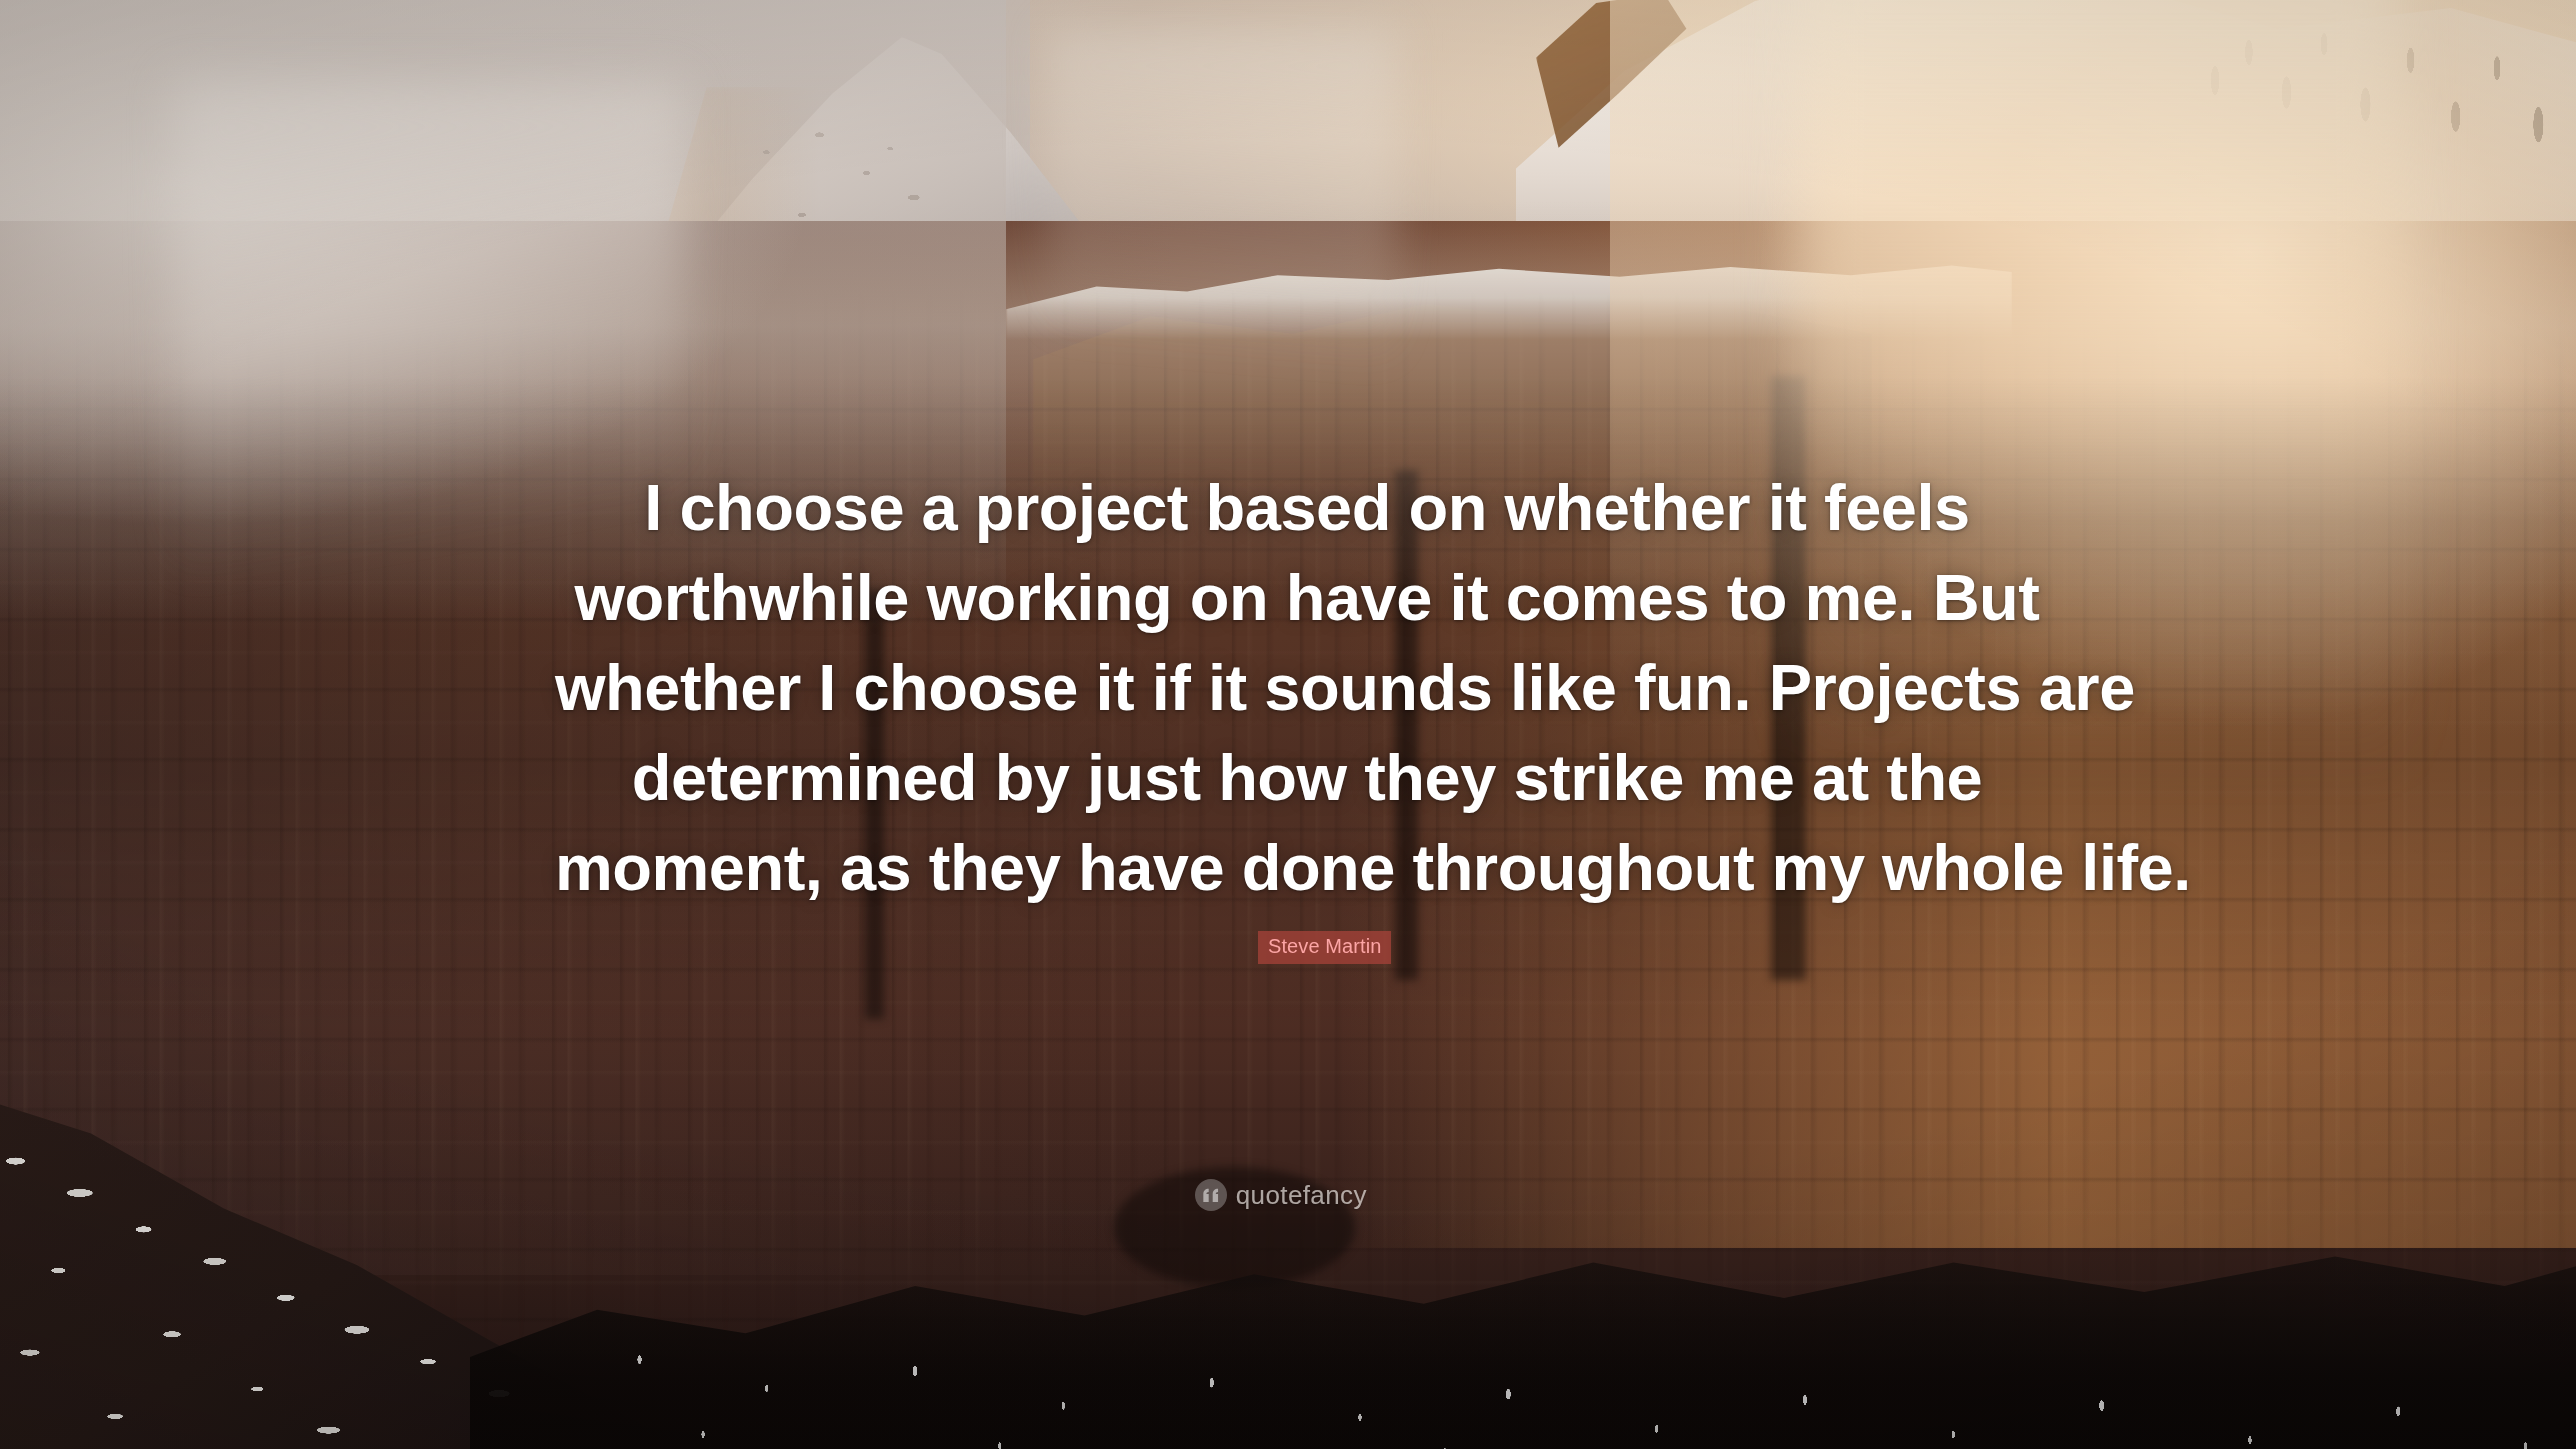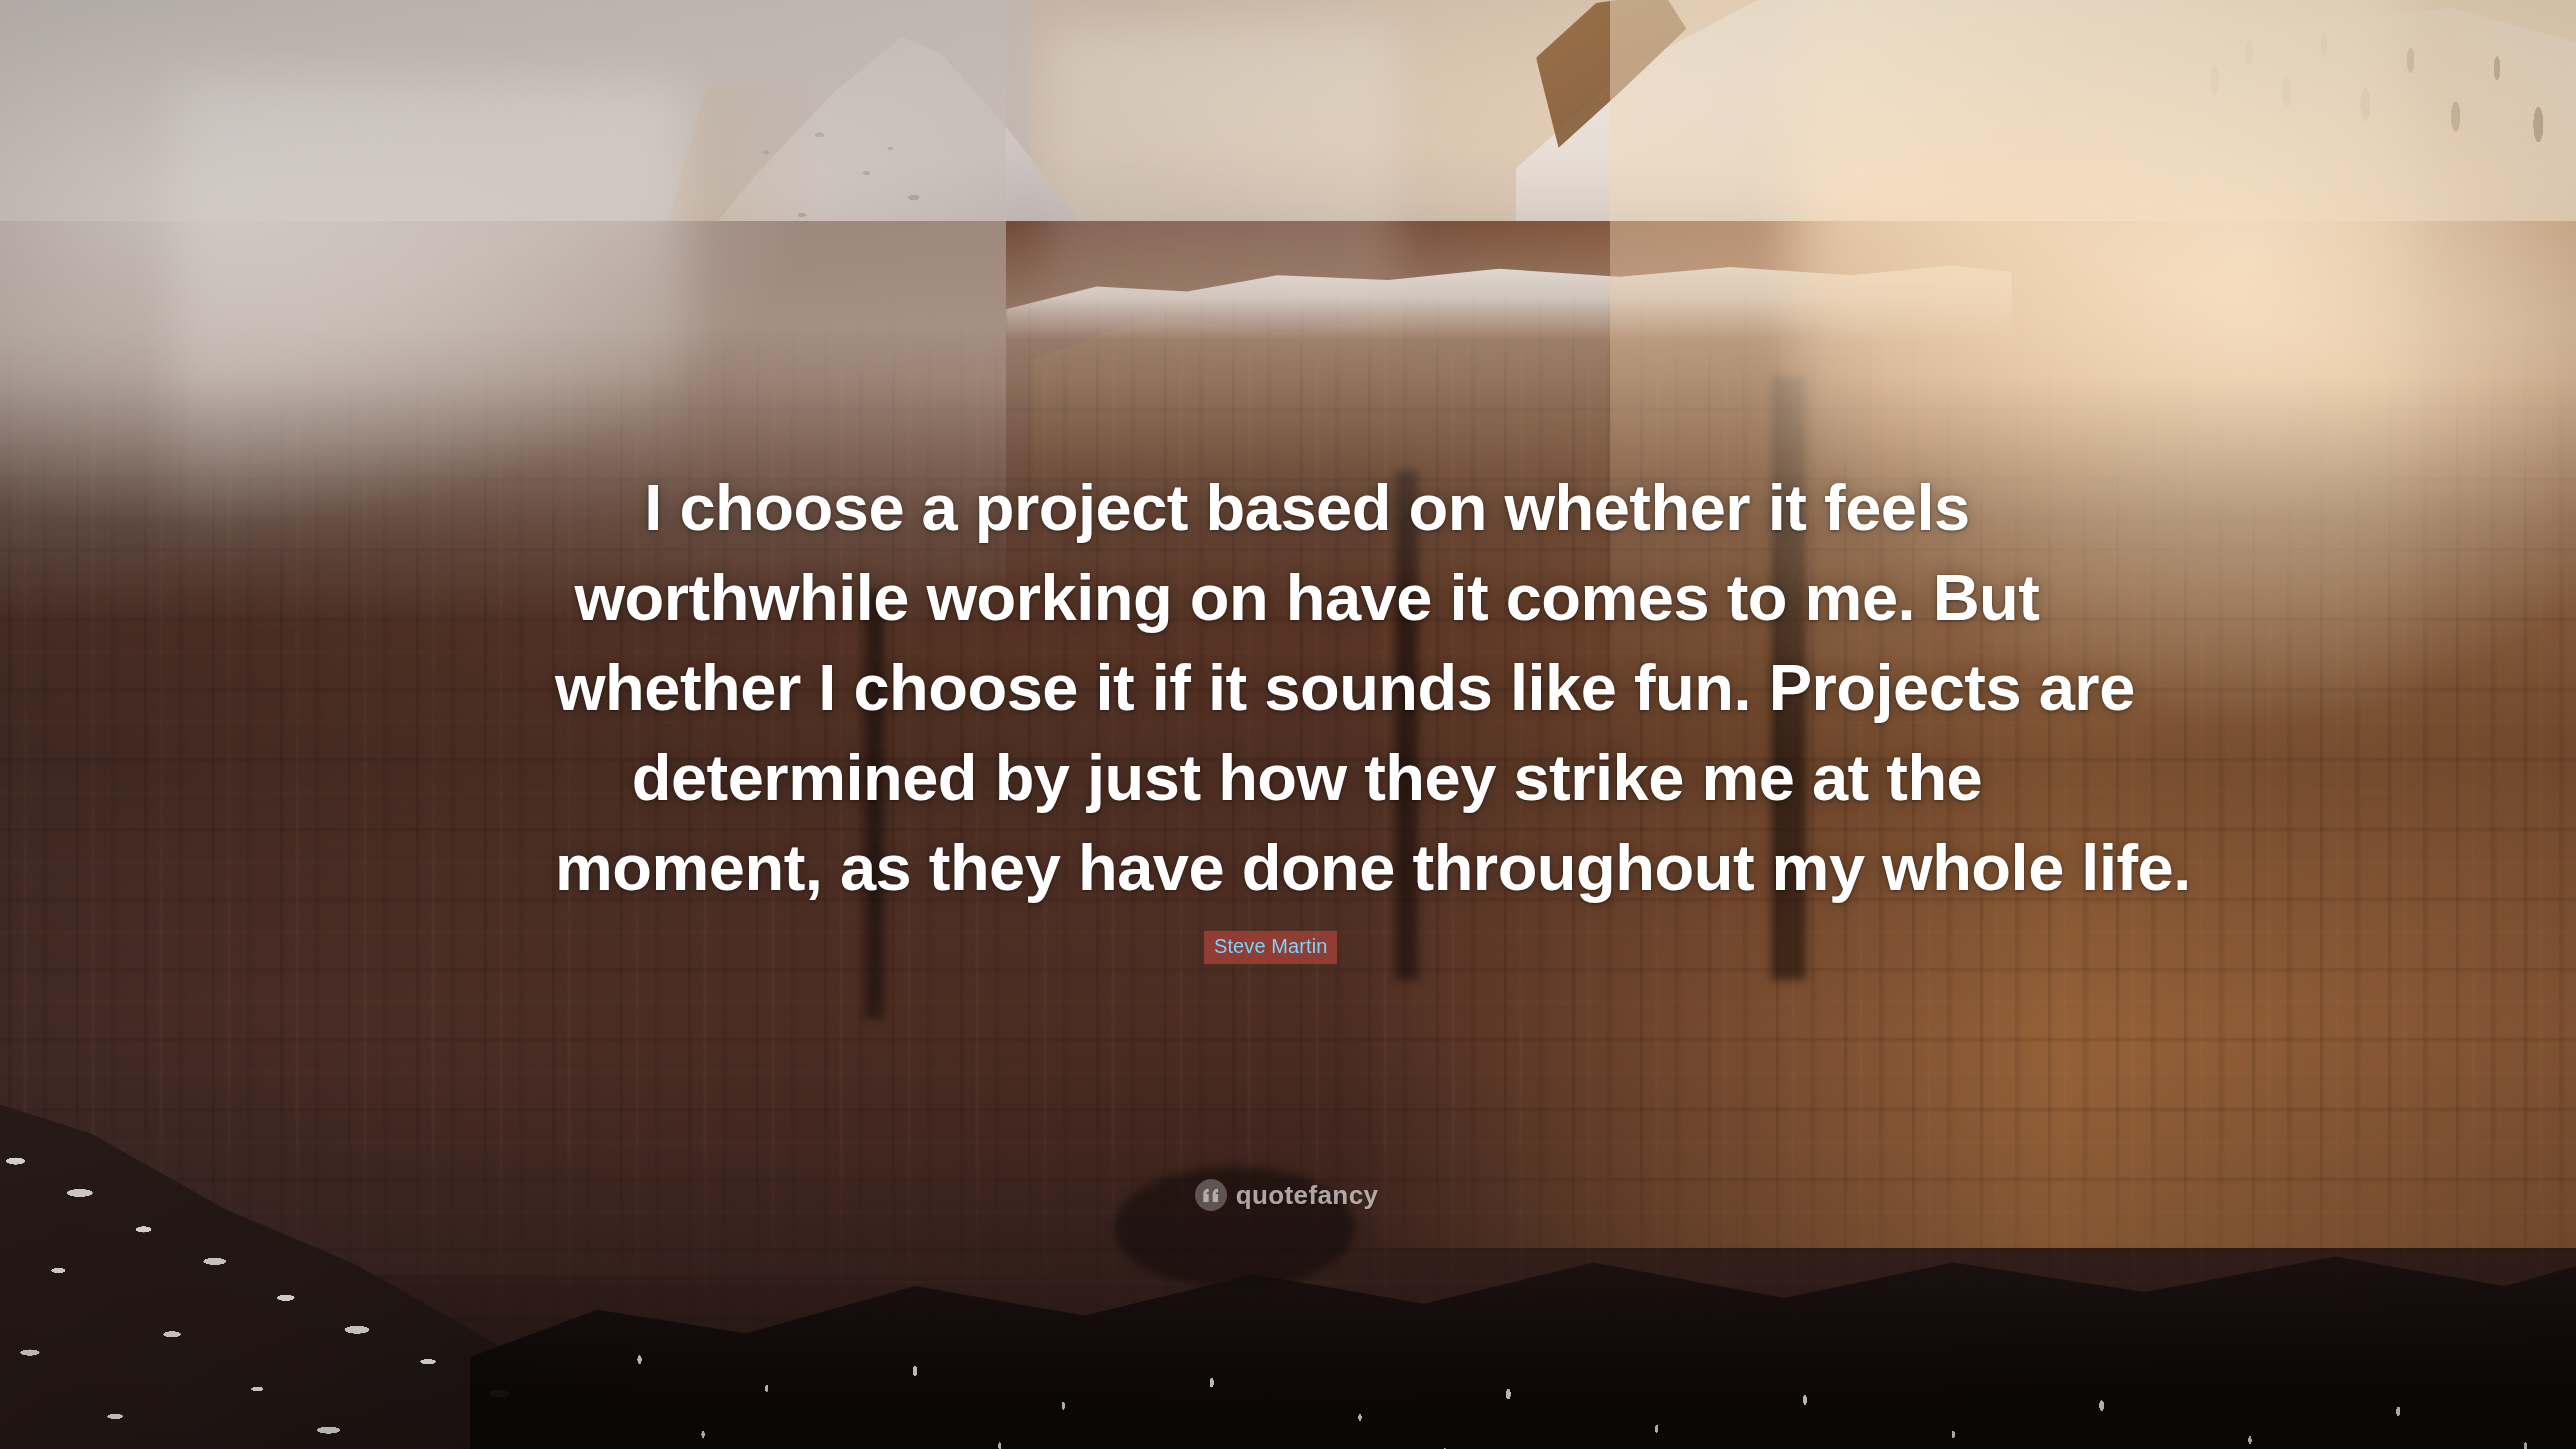--- a/index.html
+++ b/index.html
@@ -368,25 +368,25 @@
     white-space: nowrap;
     text-shadow:
        0 1.3px 3.4px rgba(0,0,0,0.42),
        0 0 17.4px rgba(0,0,0,0.26);
   }
   .quote-line.c { text-align: center; margin-left: 32px; }
 
   
   .author-badge {
     position: absolute;
-    left: 1204px;
+    left: 1258px;
     top: 931px;
     padding: 4.7px 10px 6.7px;
     background: rgba(163,65,56,0.78);
-    color: #7dd3fc;
+    color: #fca5a5;
     font-family: "Liberation Sans", sans-serif;
     font-size: 20px;
     font-weight: 400;
     line-height: 1.08;
     letter-spacing: 0.1px;
     white-space: nowrap;
   }
 
   
   .watermark {
@@ -404,21 +404,21 @@
     background: rgba(226,226,226,0.46);
     display: flex;
     align-items: center;
     justify-content: center;
   }
   .wm-logo svg { display: block; }
   .wm-text {
     color: #efeae6;
     font-family: "Liberation Sans", sans-serif;
     font-size: 26px;
-    font-weight: 700;
+    font-weight: 400;
     letter-spacing: 0.4px;
     line-height: 1;
     white-space: nowrap;
     text-shadow: 0 0.7px 2px rgba(0,0,0,0.35);
   }
 </style>
 </head>
 <body>
 
 <div class="stage">

